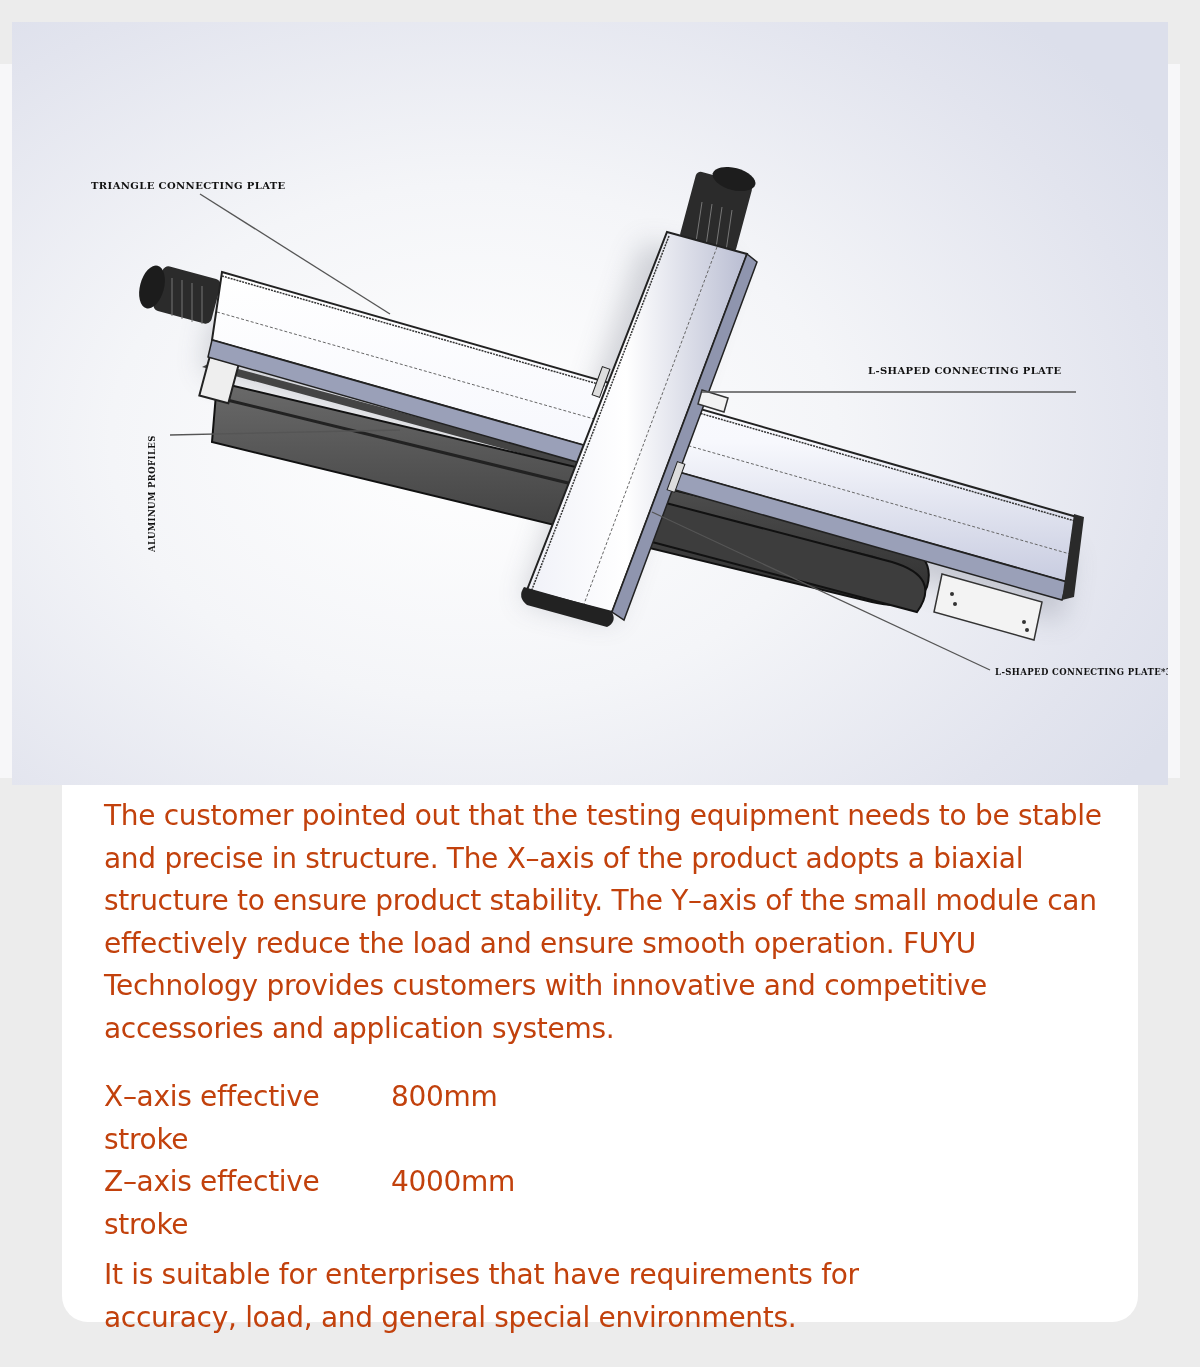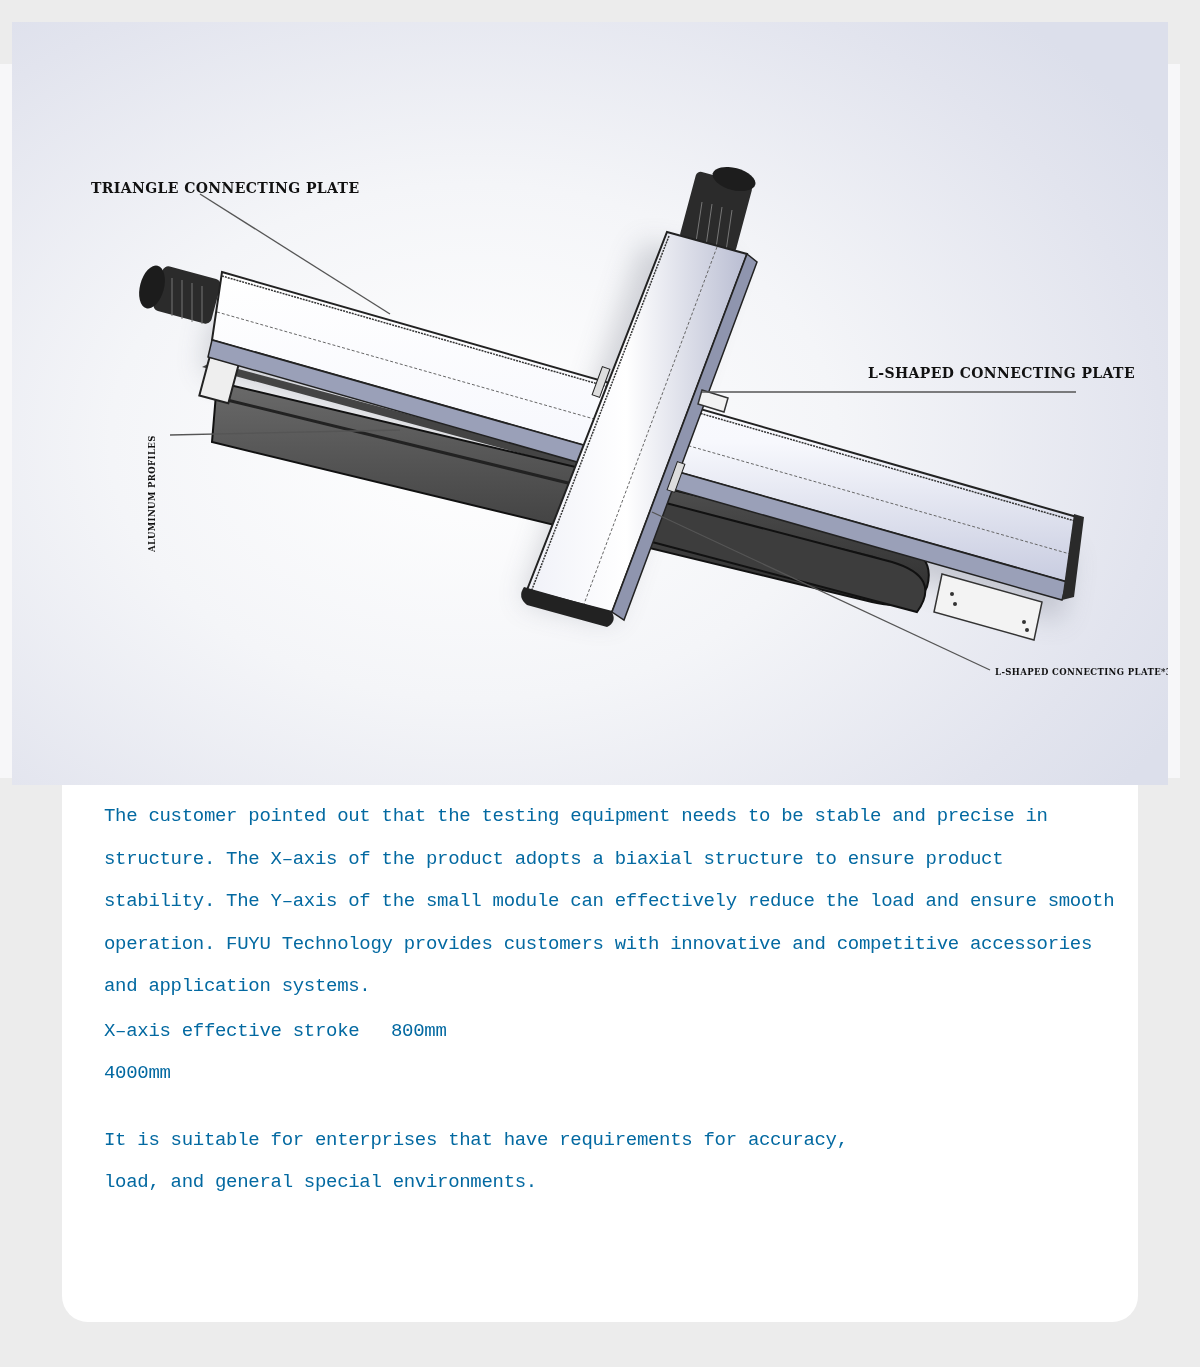--- a/index.html
+++ b/index.html
@@ -14,43 +14,42 @@
   }
   .image-panel {
     position:absolute; left:12px; top:22px; width:1156px; height:763px;
     background: radial-gradient(ellipse 70% 75% at 40% 55%, #ffffff 0%, #f4f5f8 45%, #e2e4ee 85%, #dcdfeb 100%);
     overflow:hidden;
   }
   .image-panel svg { position:absolute; left:0; top:0; }
   .callout-label {
     position:absolute;
     font-family:"DejaVu Serif", "Liberation Serif", serif;
-    font-weight:bold; font-size:14px; letter-spacing:0.4px;
+    font-weight:bold; font-size:10px; letter-spacing:0.4px;
     color:#111; white-space:nowrap;
   }
   .vertical-label {
     transform-origin:left top;
     transform:rotate(-90deg);
   }
   .text-card {
     position:absolute; left:62px; top:785px; width:1076px; height:537px;
     background:#ffffff;
     border-radius:0 0 26px 26px;
   }
   .body-text {
     position:absolute; left:42px; top:10px; width:1020px;
-    color:#0369a1; font-size:19px; line-height:42.5px;
+    color:#c2410c; font-size:28px; line-height:42.5px;
     letter-spacing:-0.3px;
-    font-family:Liberation Mono, monospace;
   }
   .para { margin:0; }
-  .specs { margin-top:2px; }
+  .specs { margin-top:26px; }
   .spec-row { display:flex; }
   .spec-label { width:287px; }
-  .final-para { margin-top:24px; width:760px; }
+  .final-para { margin-top:8px; width:760px; }
 </style>
 </head>
 <body>
 
 <div class="back-layer"></div>
 
 <div class="image-panel">
   <svg width="1156" height="763" viewBox="0 0 1156 763">
     <defs>
       <linearGradient id="bodyGrad" x1="0" y1="0" x2="0" y2="1">
@@ -153,18 +152,19 @@
 
 <div class="text-card">
   <div class="body-text">
     <p class="para">The customer pointed out that the testing equipment needs to be stable and precise in structure. The X–axis of the product adopts a biaxial structure to ensure product stability. The Y–axis of the small module can effectively reduce the load and ensure smooth operation. FUYU Technology provides customers with innovative and competitive accessories and application systems.</p>
     <div class="specs">
       <div class="spec-row">
         <span class="spec-label">X–axis effective stroke</span>
         <span class="spec-value">800mm</span>
       </div>
       <div class="spec-row">
+        <span class="spec-label">Z–axis effective stroke</span>
         <span class="spec-value">4000mm</span>
       </div>
     </div>
     <p class="para final-para">It is suitable for enterprises that have requirements for accuracy, load, and general special environments.</p>
   </div>
 </div>
 
 </body></html>

